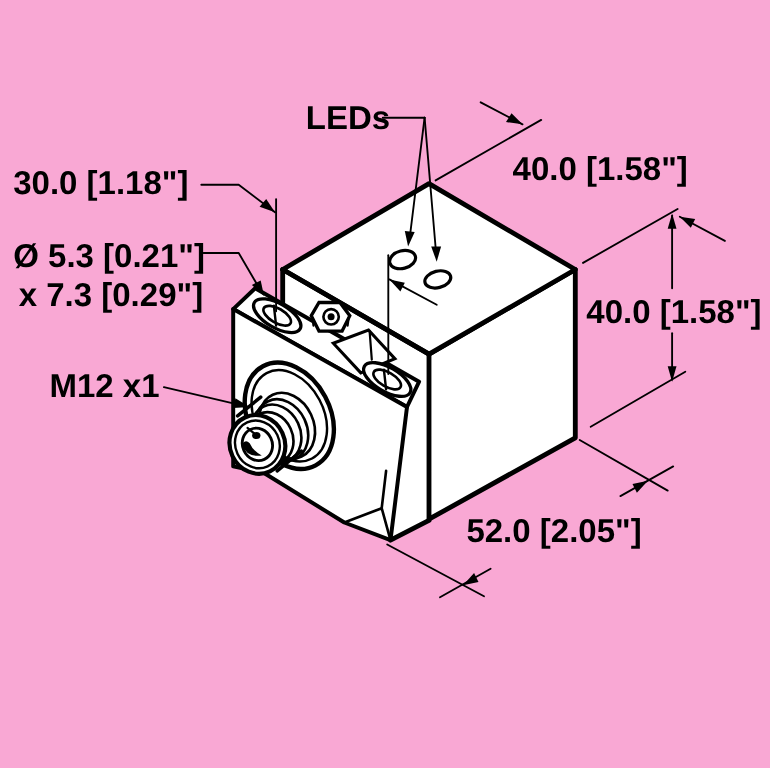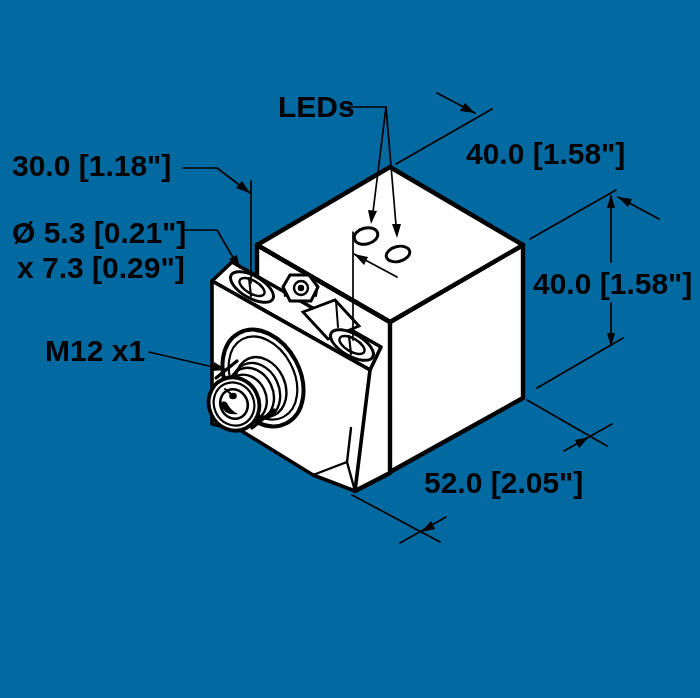--- a/index.html
+++ b/index.html
@@ -1,16 +1,16 @@
 <!DOCTYPE html>
 <html><head>
 <meta charset="utf-8">
 <style>
   html,body{margin:0;padding:0;background:#ffffff;}
-  .canvas{width:700px;height:698px;background:#0369a1;position:relative;overflow:hidden;
+  .canvas{width:700px;height:698px;background:#f9a8d4;position:relative;overflow:hidden;
           font-family:"Liberation Sans",sans-serif;}
   svg{display:block;}
   .dim-text{font-family:"Liberation Sans",sans-serif;font-size:30px;font-weight:600;fill:#000;}
   .outline{stroke:#000;stroke-width:4.4;fill:none;stroke-linejoin:round;stroke-linecap:round;}
   .outline-f{stroke:#000;stroke-width:4.4;fill:#fff;stroke-linejoin:round;stroke-linecap:round;}
   .mid{stroke:#000;stroke-width:3.6;fill:#fff;stroke-linejoin:round;stroke-linecap:round;}
   .midl{stroke:#000;stroke-width:3.2;fill:none;stroke-linecap:round;}
   .det{stroke:#000;stroke-width:2.4;fill:none;stroke-linecap:round;}
   .detf{stroke:#000;stroke-width:2.4;fill:#fff;stroke-linecap:round;}
   .dim{stroke:#000;stroke-width:1.7;fill:none;stroke-linecap:round;stroke-linejoin:round;}

